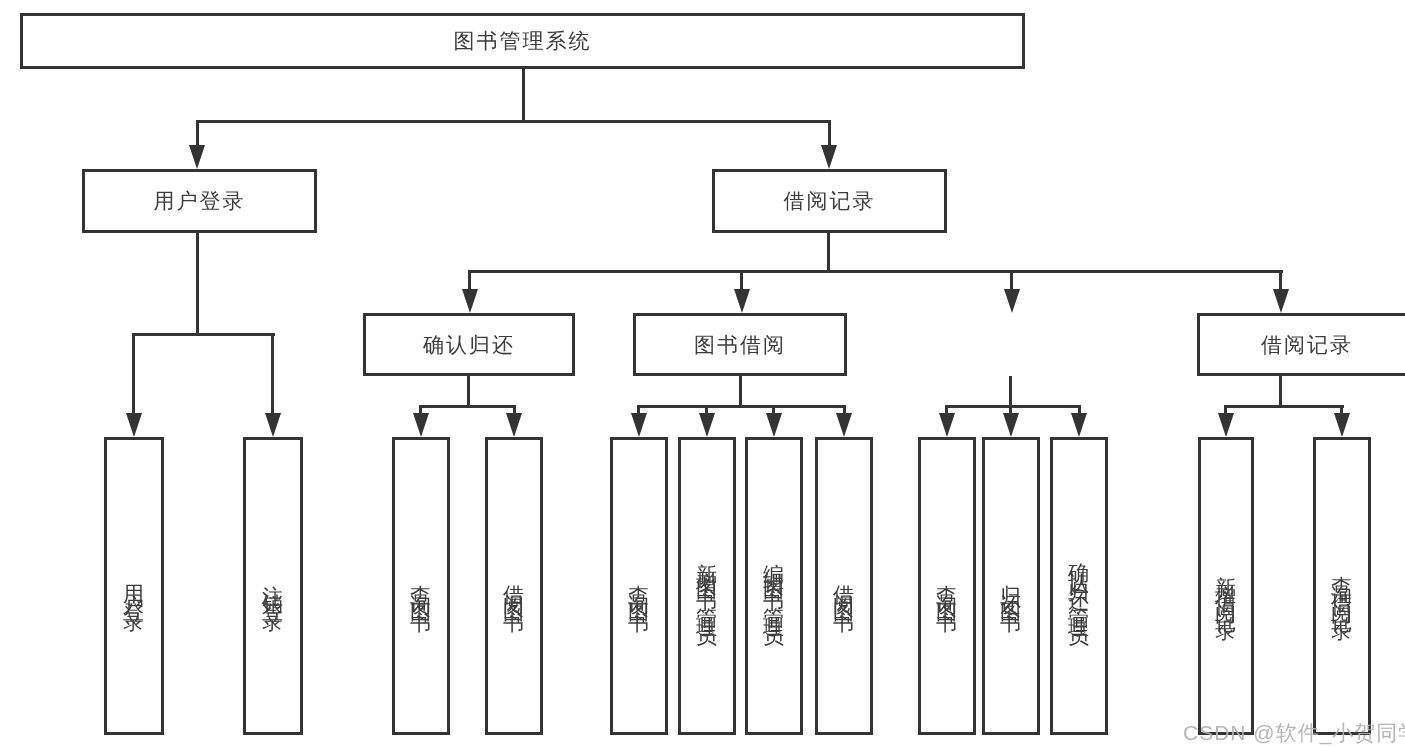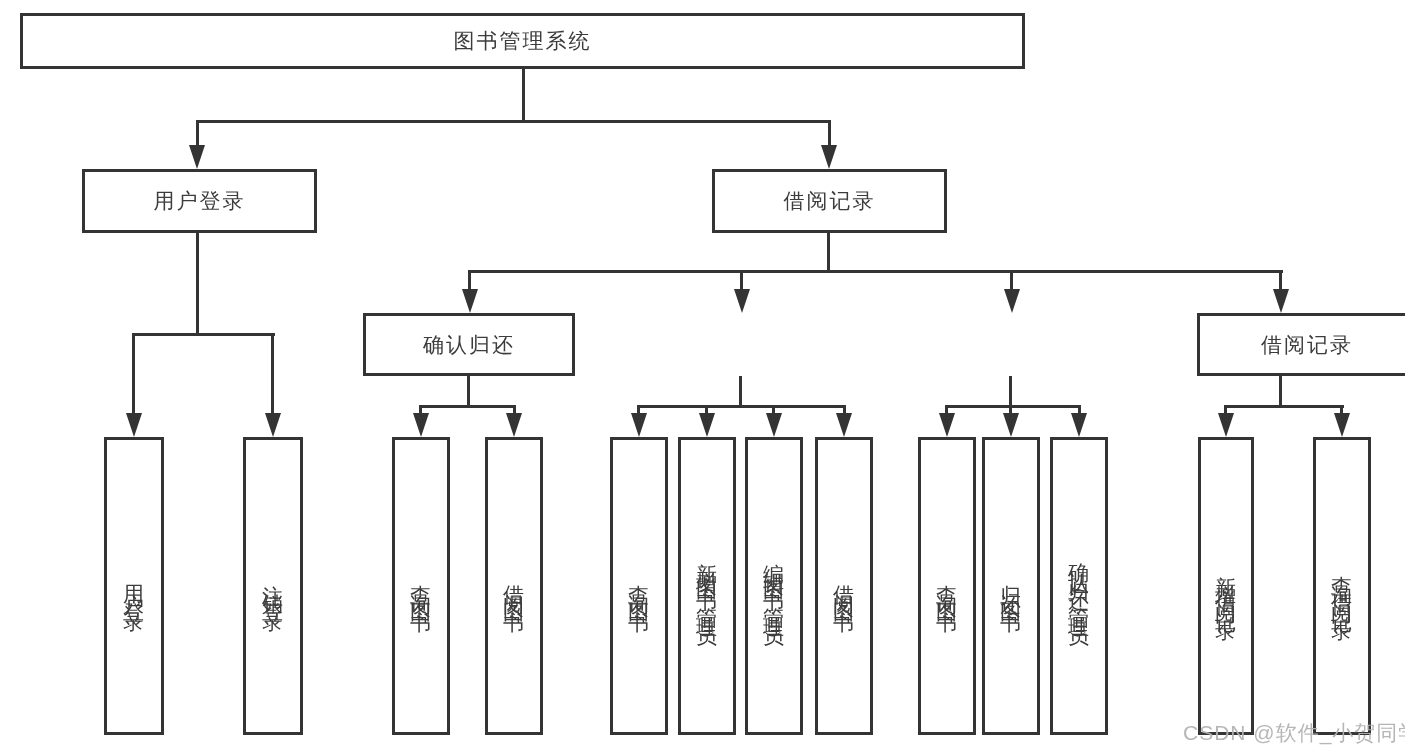--- a/index.html
+++ b/index.html
@@ -58,20 +58,23 @@
 
   <div class="node h-node" style="left:82px;top:169px;width:235px;height:64px;">
     <span>用户登录</span>
   </div>
   <div class="node h-node" style="left:712px;top:169px;width:235px;height:64px;">
     <span>借阅记录</span>
   </div>
 
   <div class="node h-node" style="left:363px;top:313px;width:212px;height:63px;">
     <span>确认归还</span>
+  </div>
+  <div class="node h-node" style="left:633px;top:313px;width:214px;height:63px;">
+    <span>图书借阅</span>
   </div>
   <div class="node h-node" style="left:1197px;top:313px;width:220px;height:63px;">
     <span>借阅记录</span>
   </div>
 
   <div class="node v-node" style="left:104px;top:437px;width:60px;height:298px;">
     <span class="vtext">用户登录</span>
   </div>
   <div class="node v-node" style="left:243px;top:437px;width:60px;height:298px;">
     <span class="vtext">注销登录</span>

